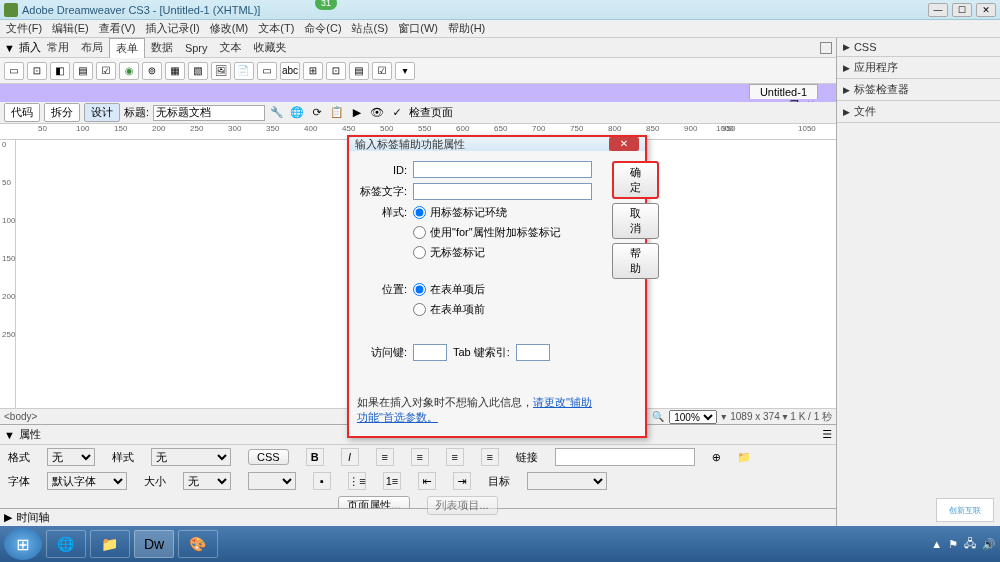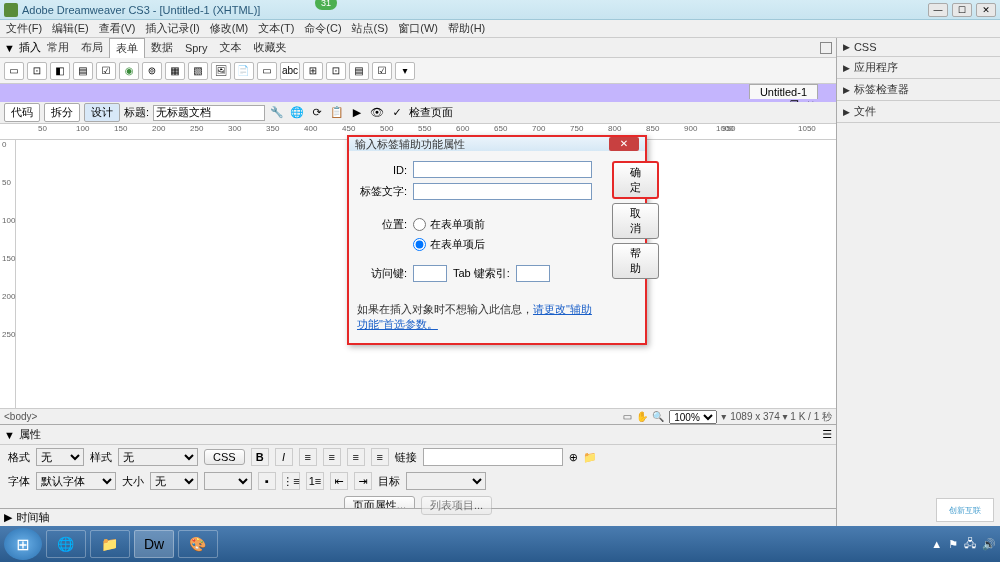--- a/index.html
+++ b/index.html
@@ -61,21 +61,21 @@
 
 .status-bar { background: #f0f0f0; height: 16px; display: flex; align-items: center; padding: 0 4px; border-top: 1px solid #ccc; font-size: 10px; color: #555; }
 .status-bar .tag { }
 .status-bar .right-info { margin-left: auto; display: flex; gap: 4px; align-items: center; }
 .status-bar select { font-size: 10px; height: 14px; }
 
 
 .properties { background: #f0f0f0; border-top: 1px solid #aaa; height: 84px; }
 .properties .head { display: flex; align-items: center; padding: 2px 4px; border-bottom: 1px solid #ccc; font-size: 11px; }
 .properties .head .arrow { margin-right: 4px; }
-.properties .row { display: flex; align-items: center; padding: 3px 8px; gap: 6px; font-size: 11px; }
+.properties .row { display: flex; align-items: center; padding: 3px 8px; gap: 17px; font-size: 11px; }
 .properties select, .properties input { height: 18px; border: 1px solid #aaa; font-size: 11px; }
 .properties .sel-sm { width: 48px; }
 .properties .sel-md { width: 80px; }
 .properties .link-input { width: 140px; }
 .properties .btn { padding: 1px 8px; border: 1px solid #aaa; background: linear-gradient(#fff,#e8e8e8); border-radius: 3px; }
 .properties .fbtn { width: 18px; height: 18px; border: 1px solid #ccc; display: inline-flex; align-items: center; justify-content: center; }
 
 
 .timeline { background: #f0f0f0; height: 18px; display: flex; align-items: center; padding: 0 4px; border-top: 1px solid #aaa; font-size: 11px; }
 .timeline .arrow { margin-right: 4px; }
@@ -329,38 +329,55 @@
   <div class="dlg-body">
     <div class="form-area">
       <div class="frow">
         <span class="flabel">ID:</span>
         <input class="finput" style="">
       </div>
       <div class="frow">
         <span class="flabel">标签文字:</span>
         <input class="finput" style="">
       </div>
+      <div class="frow" style="align-items:flex-start">
+        <span class="flabel">样式:</span>
+        <div style="flex:1">
+          <div class="radio-row">
+              <input type="radio" checked="" style="">
+              <span>用标签标记环绕</span>
+            </div>
+          <div class="radio-row">
+              <input type="radio" style="">
+              <span>使用"for"属性附加标签标记</span>
+            </div>
+          <div class="radio-row">
+              <input type="radio" style="">
+              <span>无标签标记</span>
+            </div>
+        </div>
+      </div>
       <div style="height:12px"></div>
       <div class="frow" style="align-items:flex-start">
         <span class="flabel">位置:</span>
         <div style="flex:1">
           <div class="radio-row">
+              <input type="radio" checked="" style="">
+              <span>在表单项后</span>
+            </div>
+          <div class="radio-row">
               <input type="radio" style="">
               <span>在表单项前</span>
             </div>
-          <div class="radio-row">
-              <input type="radio" checked="" style="">
-              <span>在表单项后</span>
-            </div>
         </div>
       </div>
       <div class="frow">
         <span class="flabel">访问键:</span>
         <input class="finput sm" style="">
-        <span style="margin:4px 6px">Tab 键索引:</span>
+        <span style="margin:18px 6px">Tab 键索引:</span>
         <input class="finput sm" style="">
       </div>
       <div style="height:12px"></div>
       <div class="hint">
         <span>如果在插入对象时不想输入此信息，</span><a href="#">请更改"辅助功能"首选参数。</a>
       </div>
     </div>
     <div class="btn-area">
       <div class="dlg-btn primary">确定</div>
       <div class="dlg-btn">取消</div>

